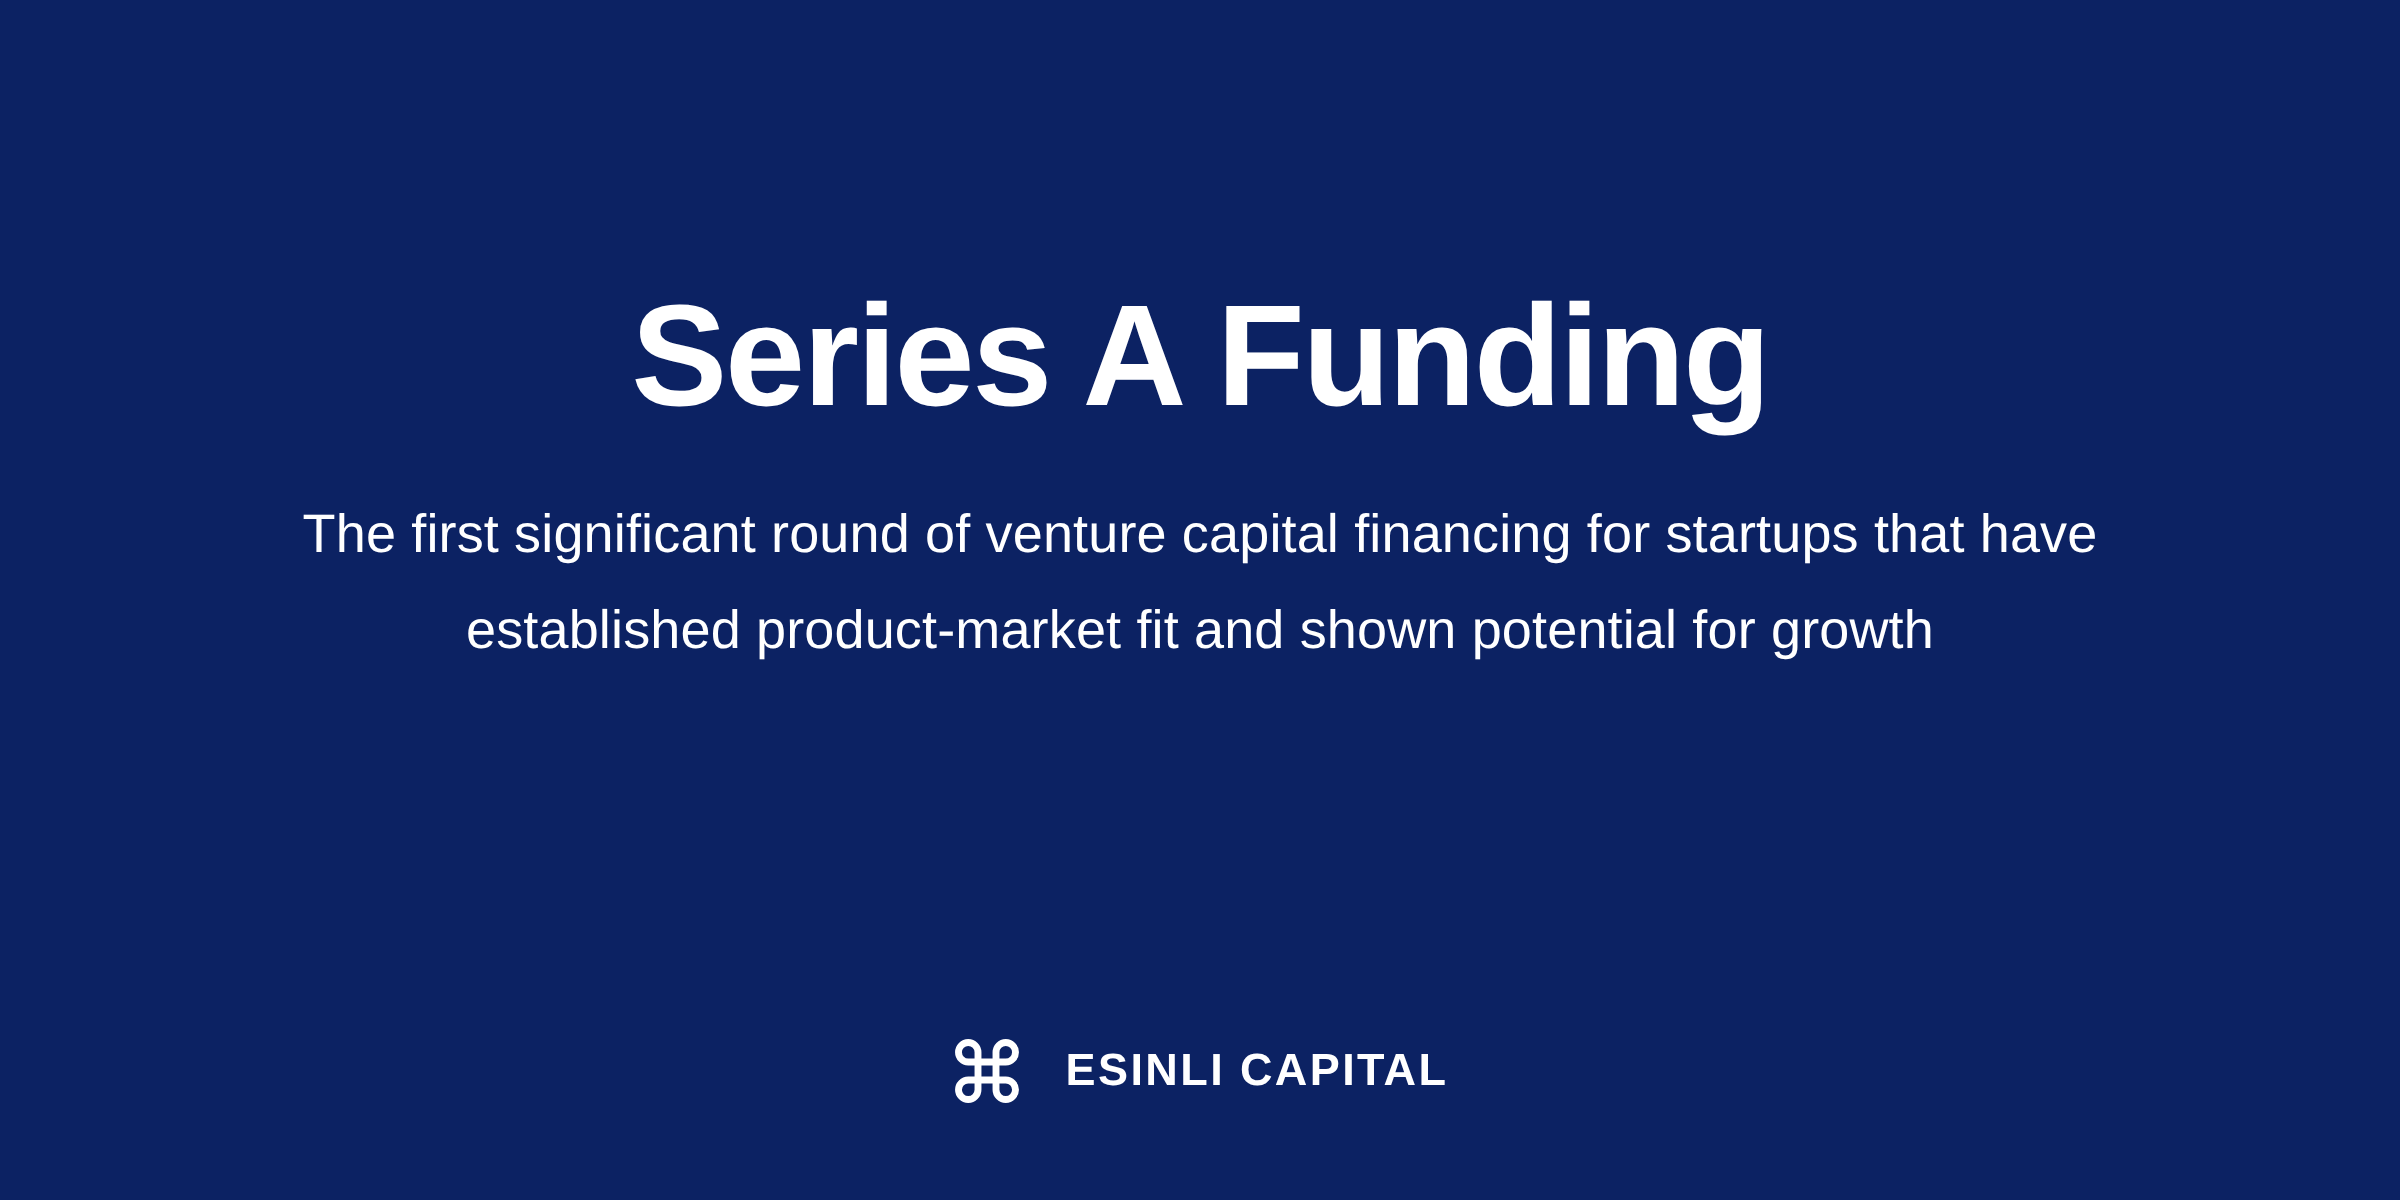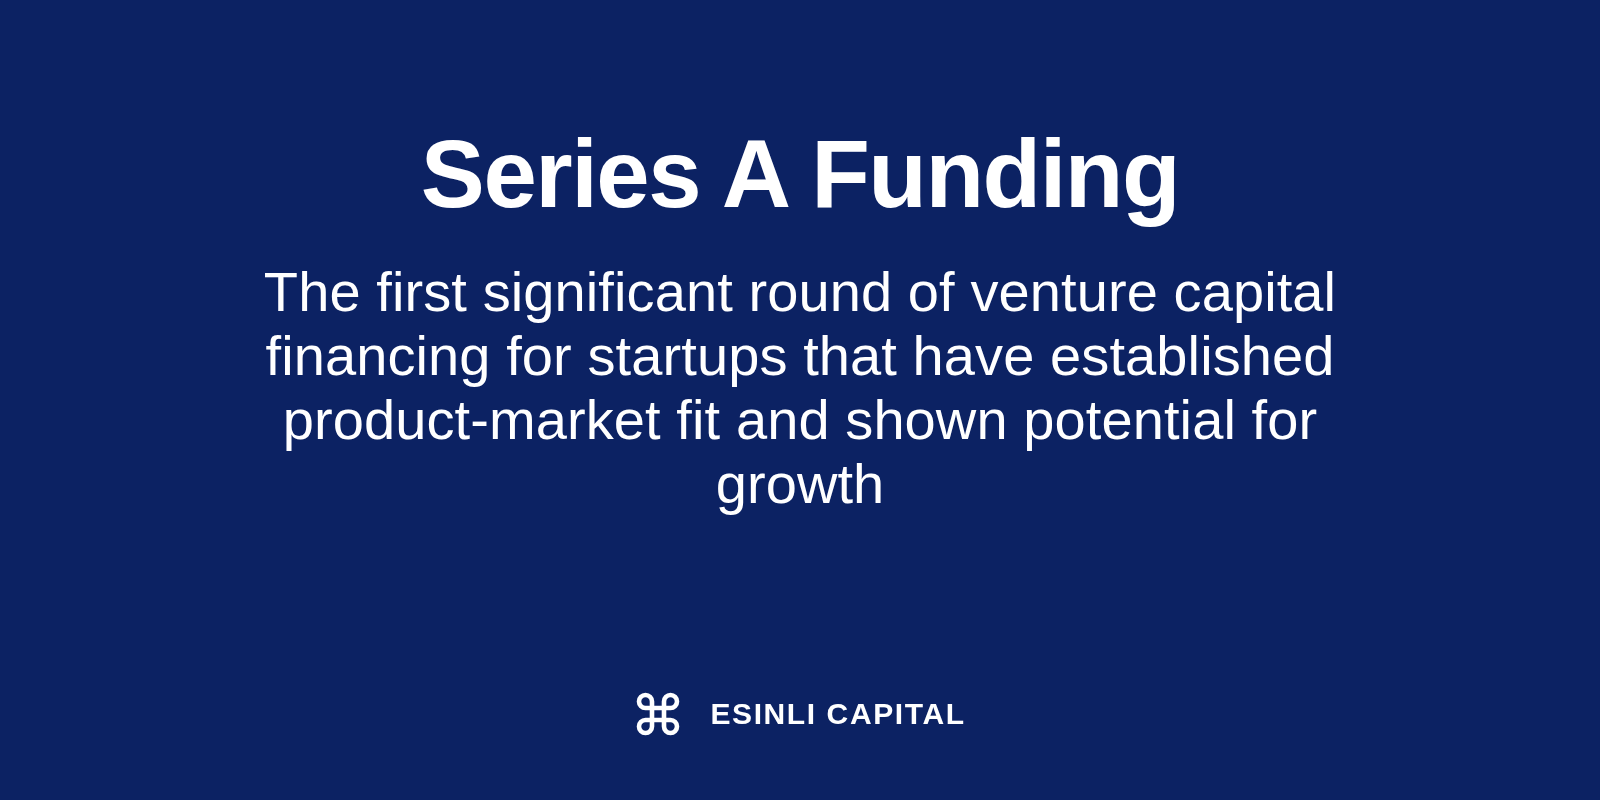--- a/index.html
+++ b/index.html
@@ -42,21 +42,21 @@
     font-weight: 700;
     color: #ffffff;
     letter-spacing: -1.5px;
     line-height: 1.05;
     text-align: center;
     margin: 0 0 36px 0;
     white-space: nowrap;
   }
 
   .subtitle {
-    font-size: 56px;
+    font-size: 36px;
     font-weight: 400;
     color: #ffffff;
     line-height: 64px;
     text-align: center;
     max-width: 1210px;
     margin: 0;
     letter-spacing: 0.1px;
   }
 
   .logo-lockup {

